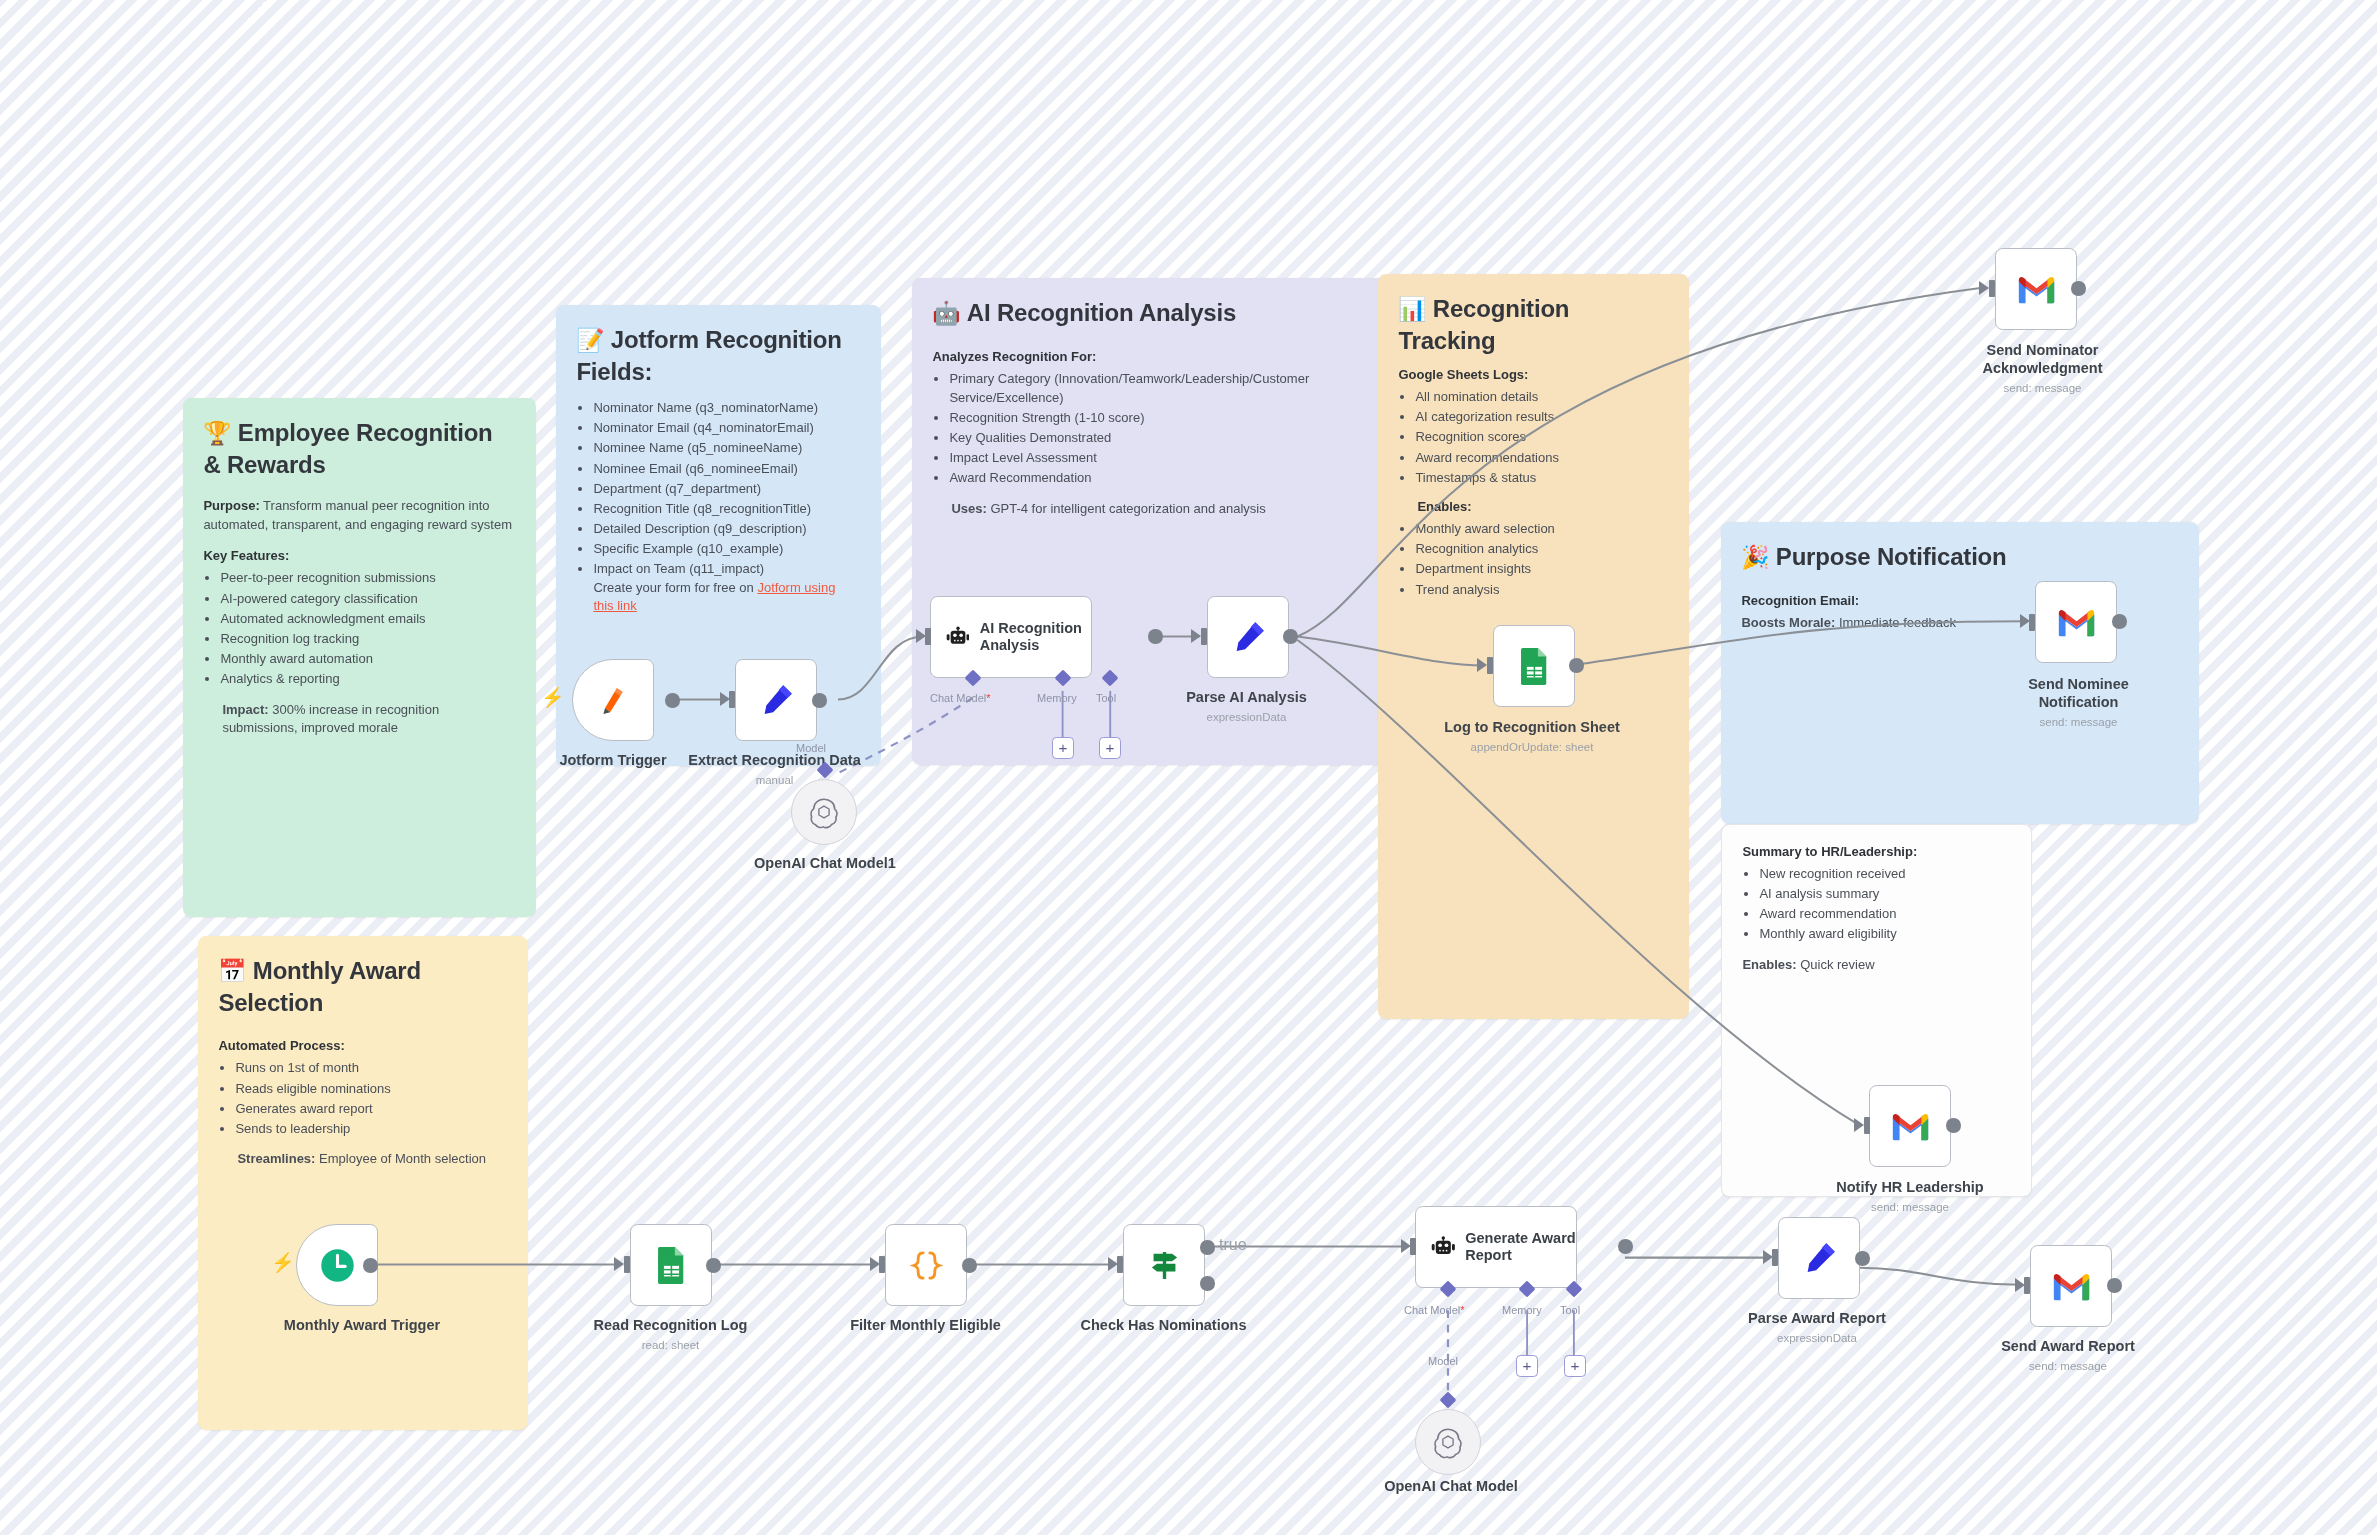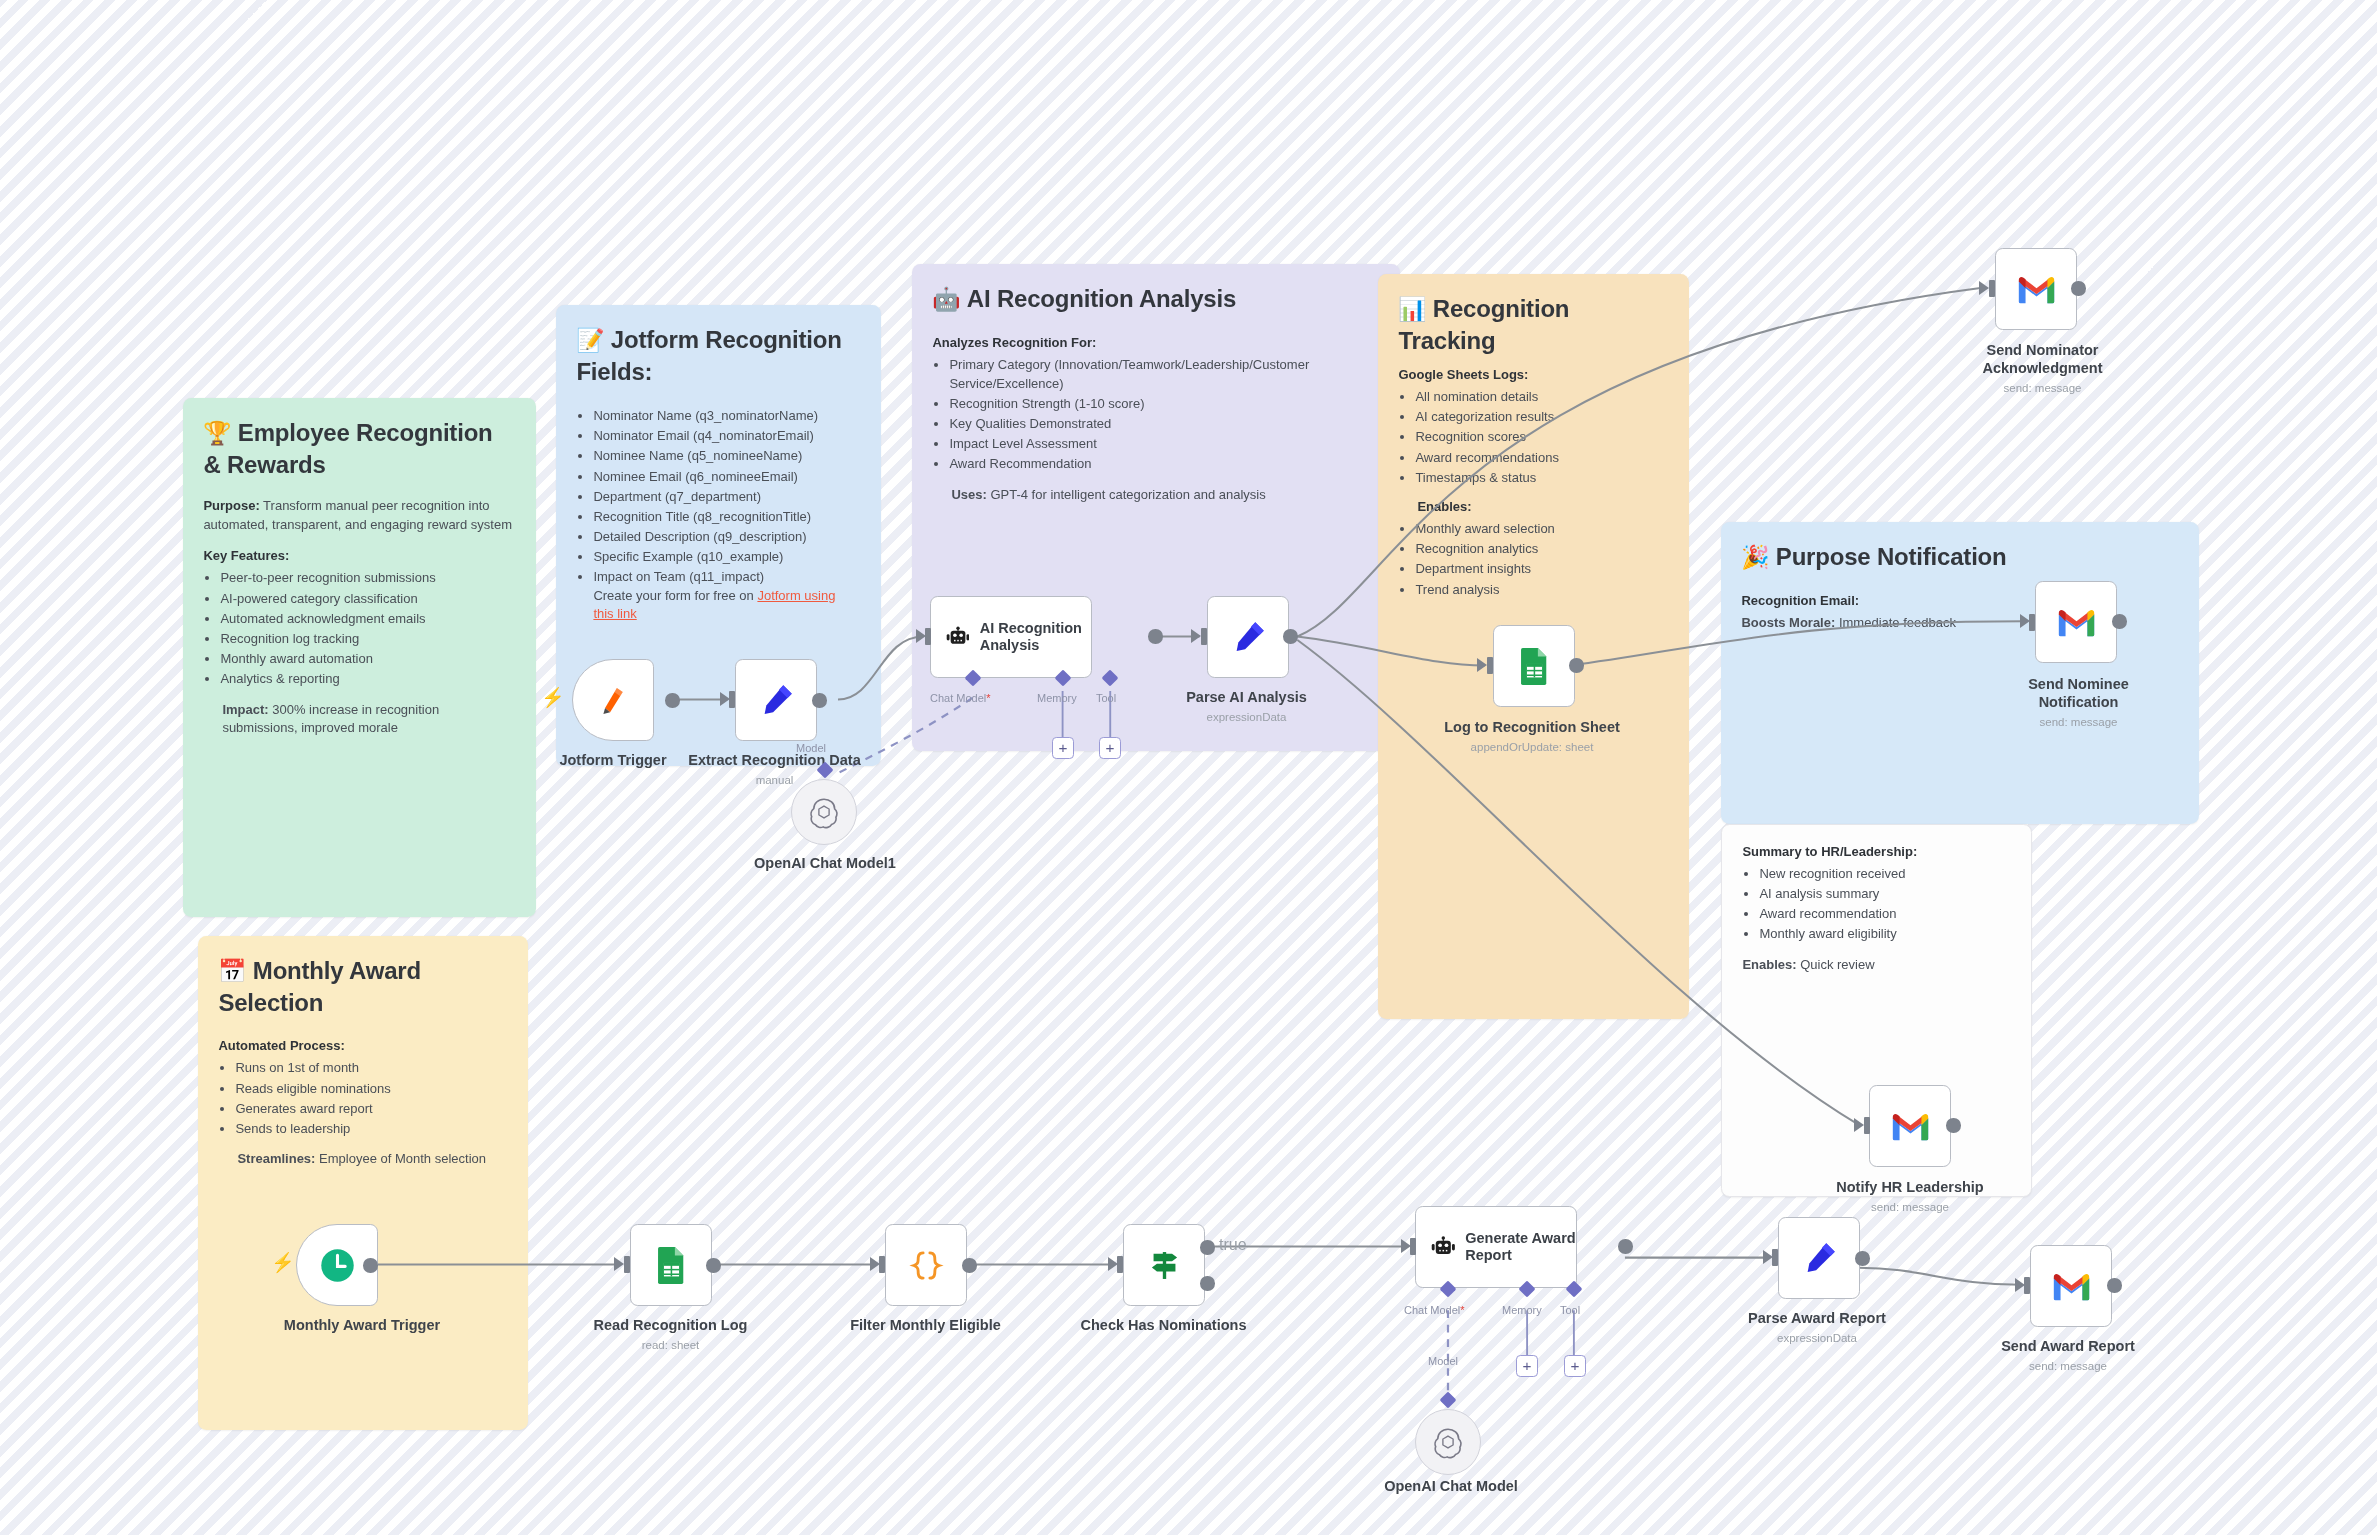--- a/index.html
+++ b/index.html
@@ -165,40 +165,40 @@
       <li>Recognition log tracking</li>
       <li>Monthly award automation</li>
       <li>Analytics &amp; reporting</li>
     </ul>
     <p class="foot">
       <b>Impact:</b><span> 300% increase in recognition submissions, improved morale</span>
     </p>
   </div>
 
   <div class="sticky sn-blue" style="left:556px; top:305px; width:325px; height:461px;">
-    <h2 style="margin-bottom:20px">
+    <h2 style="margin-bottom:12px">
       <span class="emo">📝</span><span>Jotform Recognition Fields:</span>
     </h2>
     <ul>
       <li>Nominator Name (q3_nominatorName)</li>
       <li>Nominator Email (q4_nominatorEmail)</li>
       <li>Nominee Name (q5_nomineeName)</li>
       <li>Nominee Email (q6_nomineeEmail)</li>
       <li>Department (q7_department)</li>
       <li>Recognition Title (q8_recognitionTitle)</li>
       <li>Detailed Description (q9_description)</li>
       <li>Specific Example (q10_example)</li>
       <li>
         <span>Impact on Team (q11_impact)</span><br>
         <span>Create your form for free on </span><a class="link" href="#">Jotform using this link</a>
       </li>
     </ul>
   </div>
 
-  <div class="sticky sn-purple" style="left:912px; top:264px; width:488px; height:487px;">
+  <div class="sticky sn-purple" style="left:912px; top:278px; width:488px; height:487px;">
     <h2 style="margin-bottom:20.4px">
       <span class="emo">🤖</span><span>AI Recognition Analysis</span>
     </h2>
     <div class="sub">Analyzes Recognition For:</div>
     <ul>
       <li>Primary Category (Innovation/Teamwork/Leadership/Customer Service/Excellence)</li>
       <li>Recognition Strength (1-10 score)</li>
       <li>Key Qualities Demonstrated</li>
       <li>Impact Level Assessment</li>
       <li>Award Recommendation</li>

